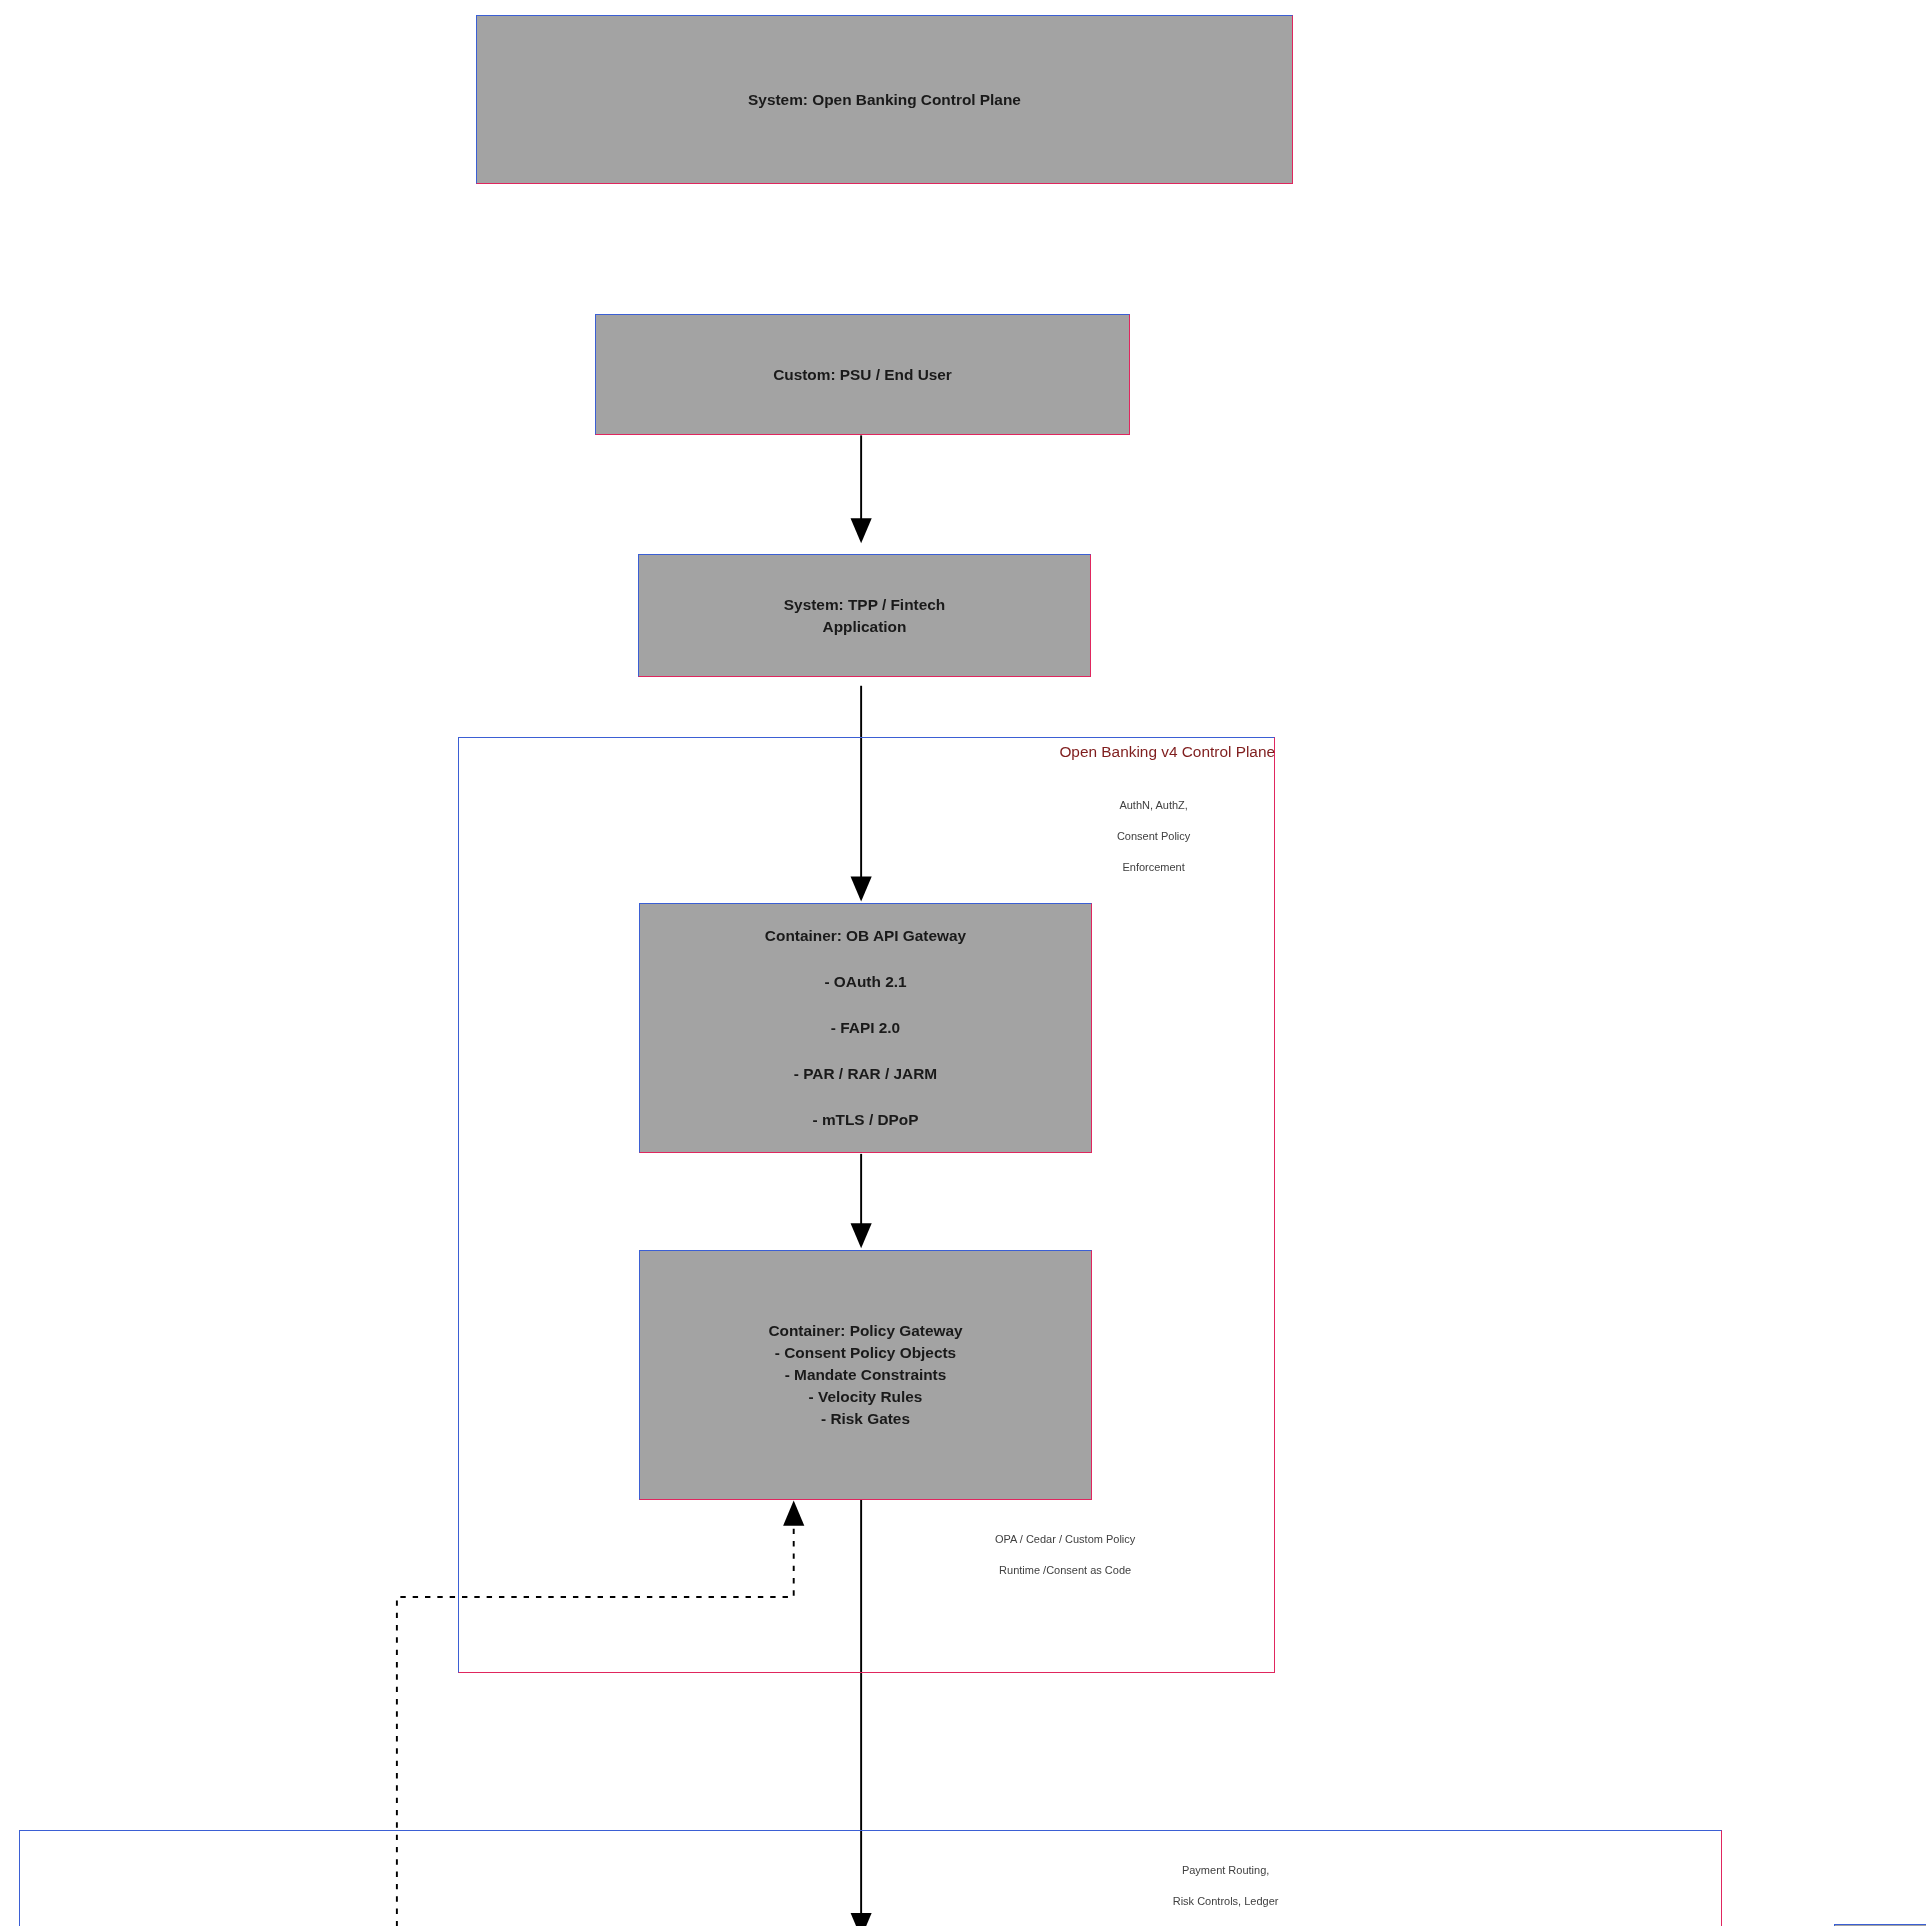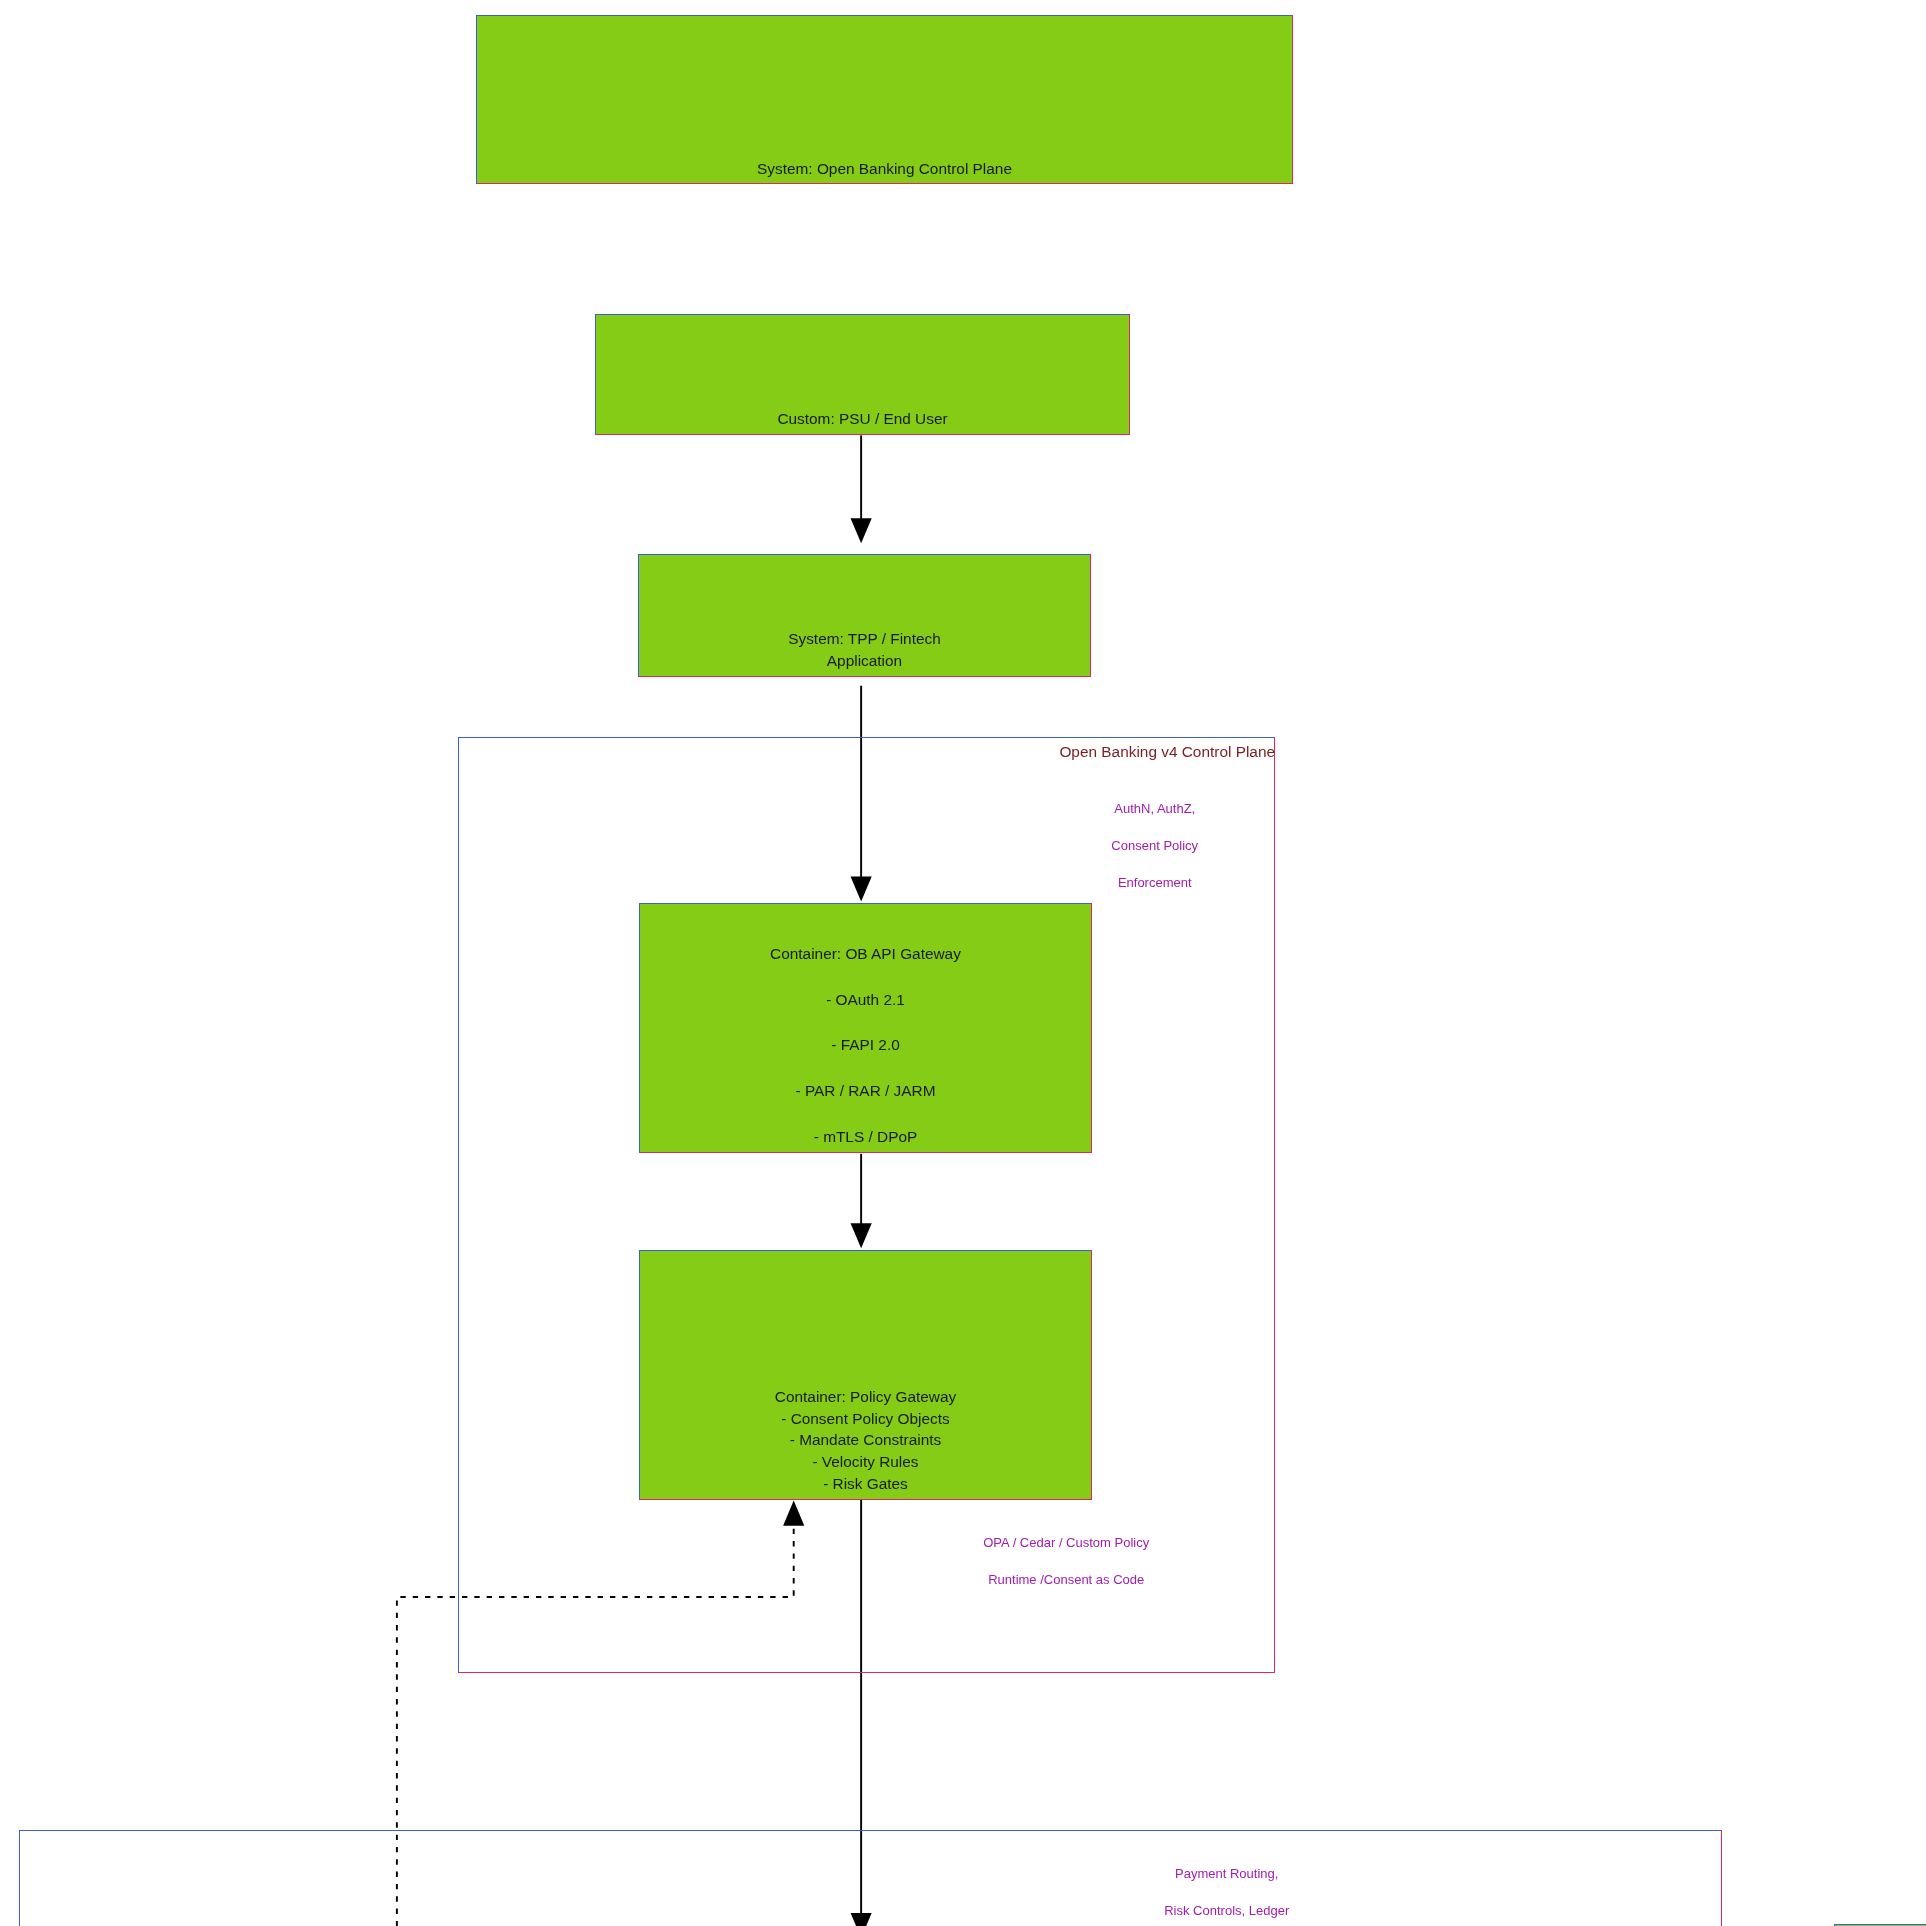--- a/index.html
+++ b/index.html
@@ -24,30 +24,31 @@
     width: 2210px;
     height: 2693px;
     pointer-events: none;
   }
   .node {
     position: absolute;
     box-sizing: border-box;
     border: 1.5px solid #3b5fd4;
     border-right-color: #e0265e;
     border-bottom-color: #e0265e;
-    background: #84cc16;
+    background: #a3a3a3;
     display: flex;
     flex-direction: column;
     align-items: center;
-    justify-content: flex-end;
+    justify-content: center;
     text-align: center;
     color: #1a1a1a;
     font-size: 15.4px;
     line-height: 1.42;
     padding: 3.9px 7px;
+    font-weight: bold;
   }
   .node .line {
     display: block;
     white-space: pre-wrap;
   }
   .boundary {
     position: absolute;
     box-sizing: border-box;
     border: 1.5px solid #3b5fd4;
     border-right-color: #e0265e;
@@ -56,22 +57,22 @@
   }
   .boundary-label {
     position: absolute;
     font-size: 15.4px;
     color: #7f1d1d;
     text-align: right;
     white-space: nowrap;
   }
   .edge-label {
     position: absolute;
-    font-size: 13px;
-    color: #a21caf;
+    font-size: 11px;
+    color: #404040;
     text-align: center;
     line-height: 1.42;
     white-space: pre-wrap;
   }
   .rails-title {
     position: absolute;
     font-size: 15.4px;
     color: #1a1a1a;
     text-align: center;
     white-space: nowrap;

